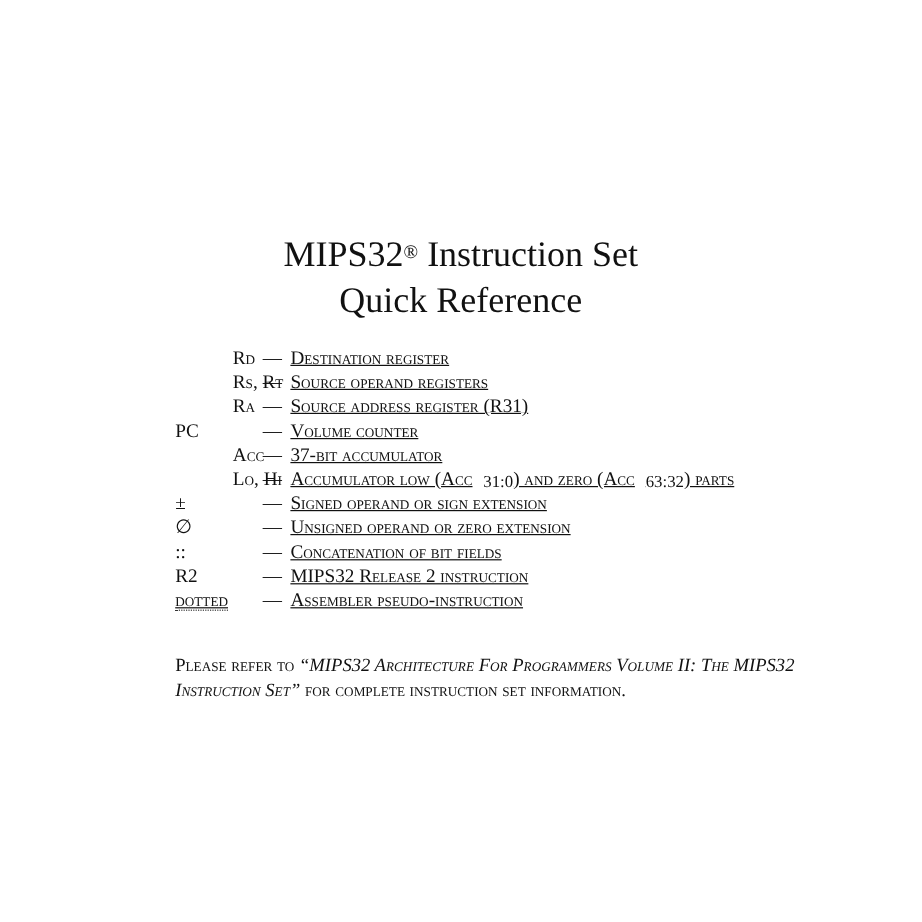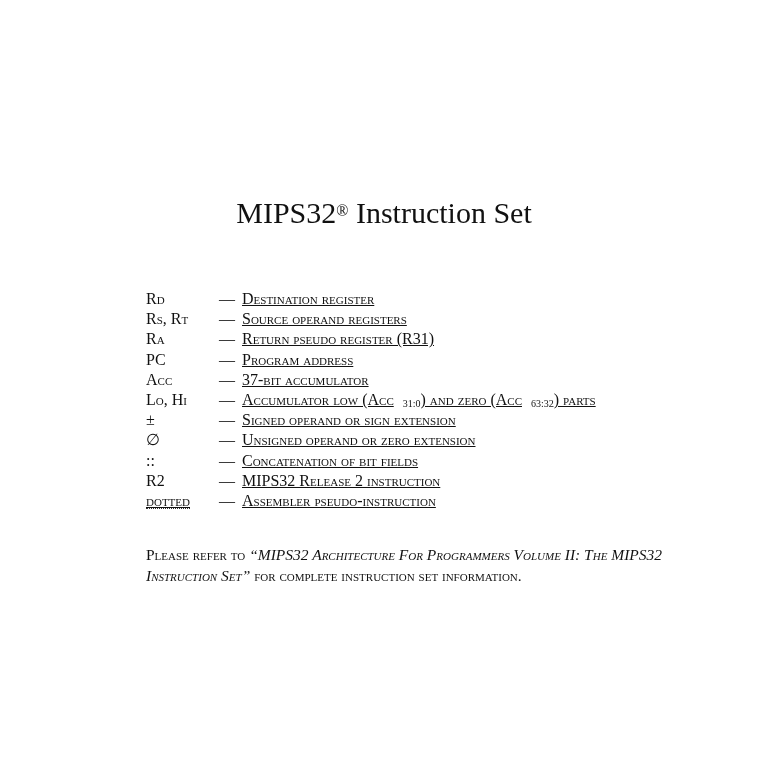--- a/index.html
+++ b/index.html
@@ -6,53 +6,54 @@
   body { width: 768px; height: 768px; position: relative; overflow: hidden;
          font-family: "Liberation Serif", "DejaVu Serif", serif; color: #111111; }
   .title { position: absolute; left: 0; width: 768px; top: 194px; text-align: center;
            font-size: 30px; line-height: 38px; }
   .title sup { font-size: 16px; vertical-align: top; position: relative; top: -2px; }
   .legend { position: absolute; left: 146px; top: 289px; }
   .row { height: 20.2px; position: relative; font-size: 16px; line-height: 20px; white-space: nowrap; }
   .sym { position: absolute; left: 0; top: 0; }
   .dash { position: absolute; left: 73px; top: 0; }
   .desc { position: absolute; left: 96px; top: 0; font-variant: small-caps; text-decoration: underline; }
-  .sc { font-variant: small-caps; }
+  .sc { font-variant: small-caps; margin-left: 48px; }
   .dotted { font-variant: small-caps; font-size: 16px; border-bottom: 1px dotted #333; line-height: 14px; display: inline-block; text-decoration: underline; }
-  .sub { font-size: 10px; vertical-align: -2px; font-variant: normal; padding-left: 9px; }
+  .sub { font-size: 14px; vertical-align: -2px; font-variant: normal; padding-left: 9px; }
   .note { position: absolute; left: 146px; top: 544px; width: 520px; font-size: 15.5px; line-height: 21px; font-variant: small-caps; }
   .note i { font-style: italic; }
 </style>
 </head>
 <body>
 
 <div class="title">
   <div><span>MIPS32</span><sup>®</sup><span> Instruction Set</span></div>
+  <div>Quick Reference</div>
 </div>
 
 <div class="legend">
   <div class="row">
     <span class="sym sc">Rd</span>
     <span class="dash">—</span>
     <span class="desc">Destination register</span>
   </div>
   <div class="row">
     <span class="sym sc">Rs, Rt</span>
     <span class="dash">—</span>
     <span class="desc">Source operand registers</span>
   </div>
   <div class="row">
     <span class="sym sc">Ra</span>
     <span class="dash">—</span>
-    <span class="desc">Return pseudo register (R31)</span>
+    <span class="desc">Source address register (R31)</span>
   </div>
   <div class="row">
     <span class="sym">PC</span>
     <span class="dash">—</span>
-    <span class="desc">Program address</span>
+    <span class="desc">Volume counter</span>
   </div>
   <div class="row">
     <span class="sym sc">Acc</span>
     <span class="dash">—</span>
     <span class="desc">37-bit accumulator</span>
   </div>
   <div class="row">
     <span class="sym sc">Lo, Hi</span>
     <span class="dash">—</span>
     <span class="desc"><span>Accumulator low (Acc</span><span class="sub">31:0</span><span>) and zero (Acc</span><span class="sub">63:32</span><span>) parts</span></span>

